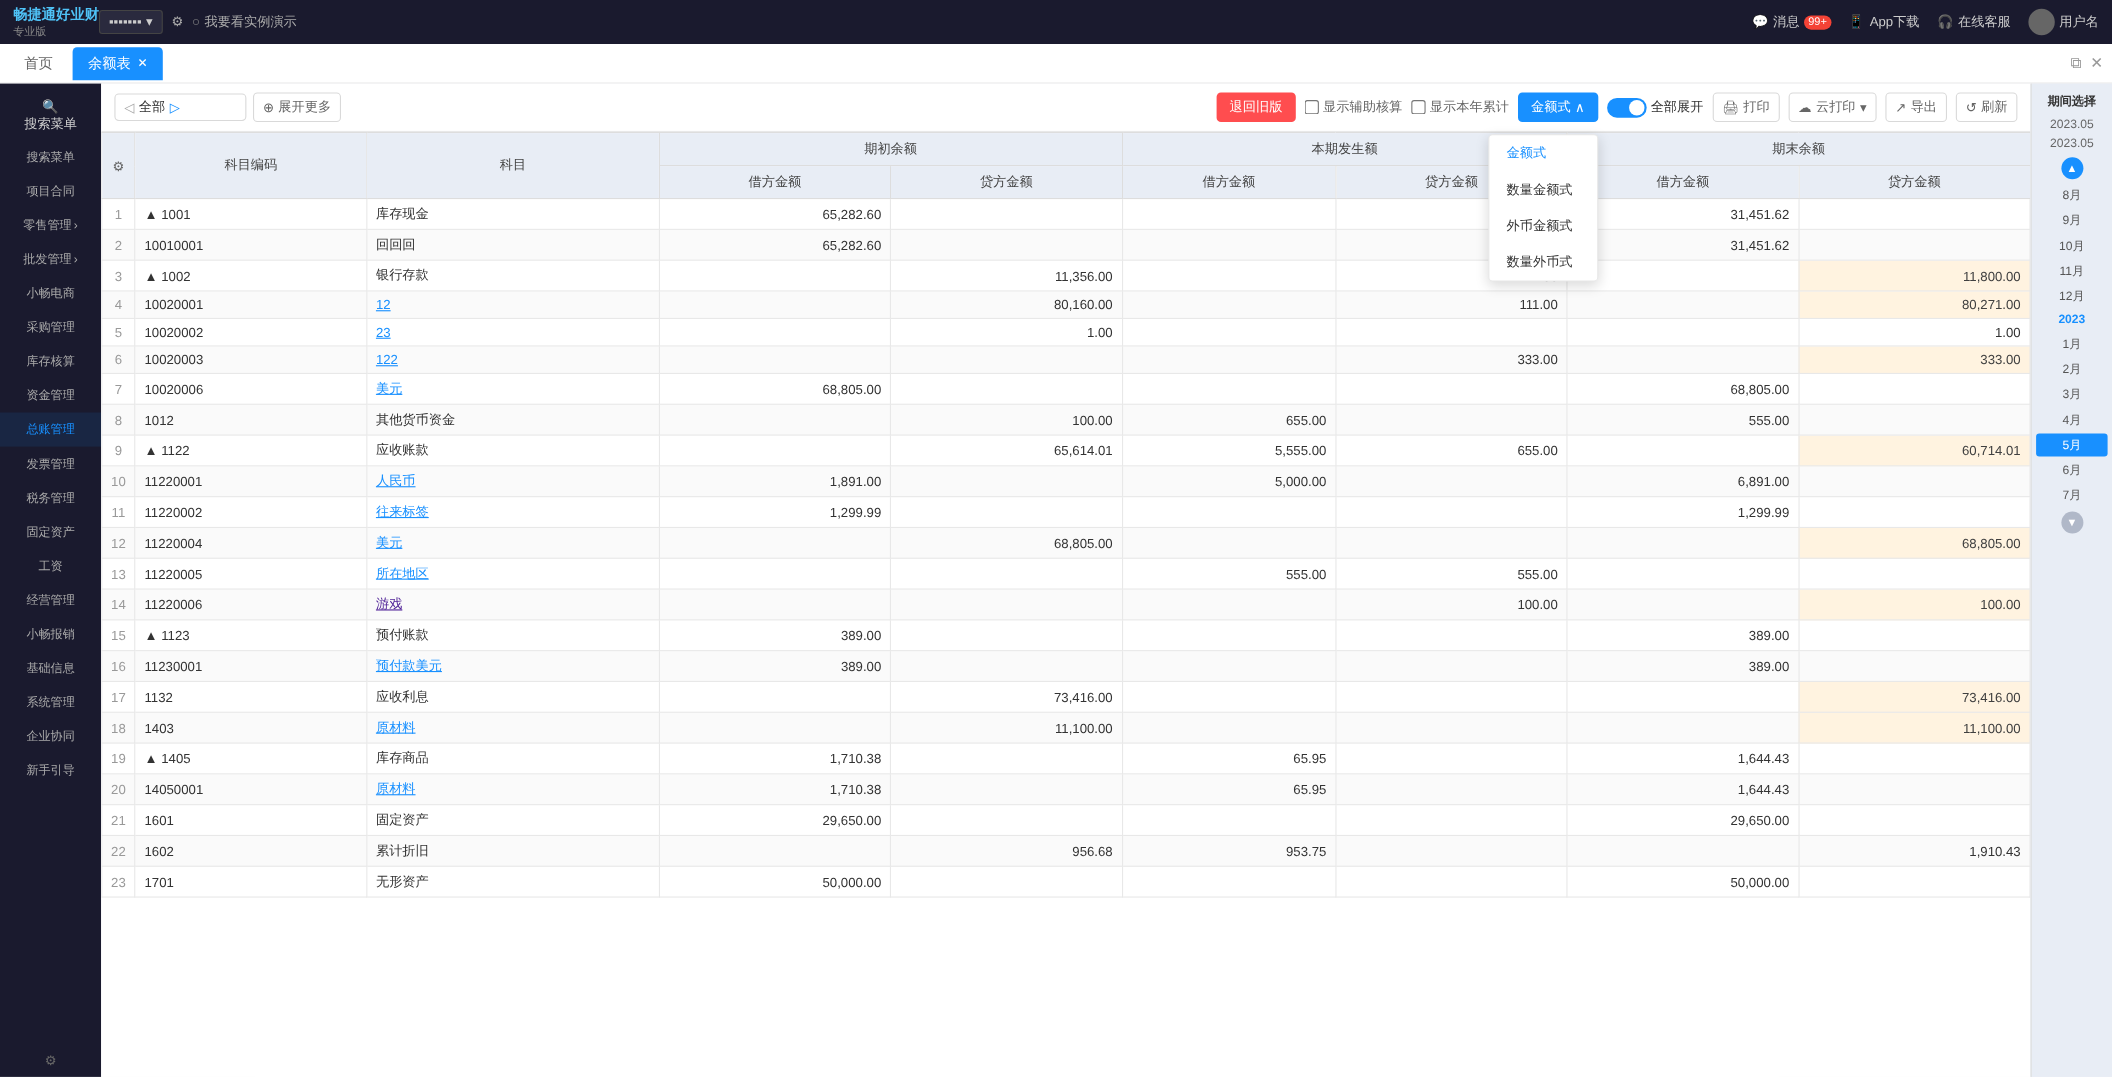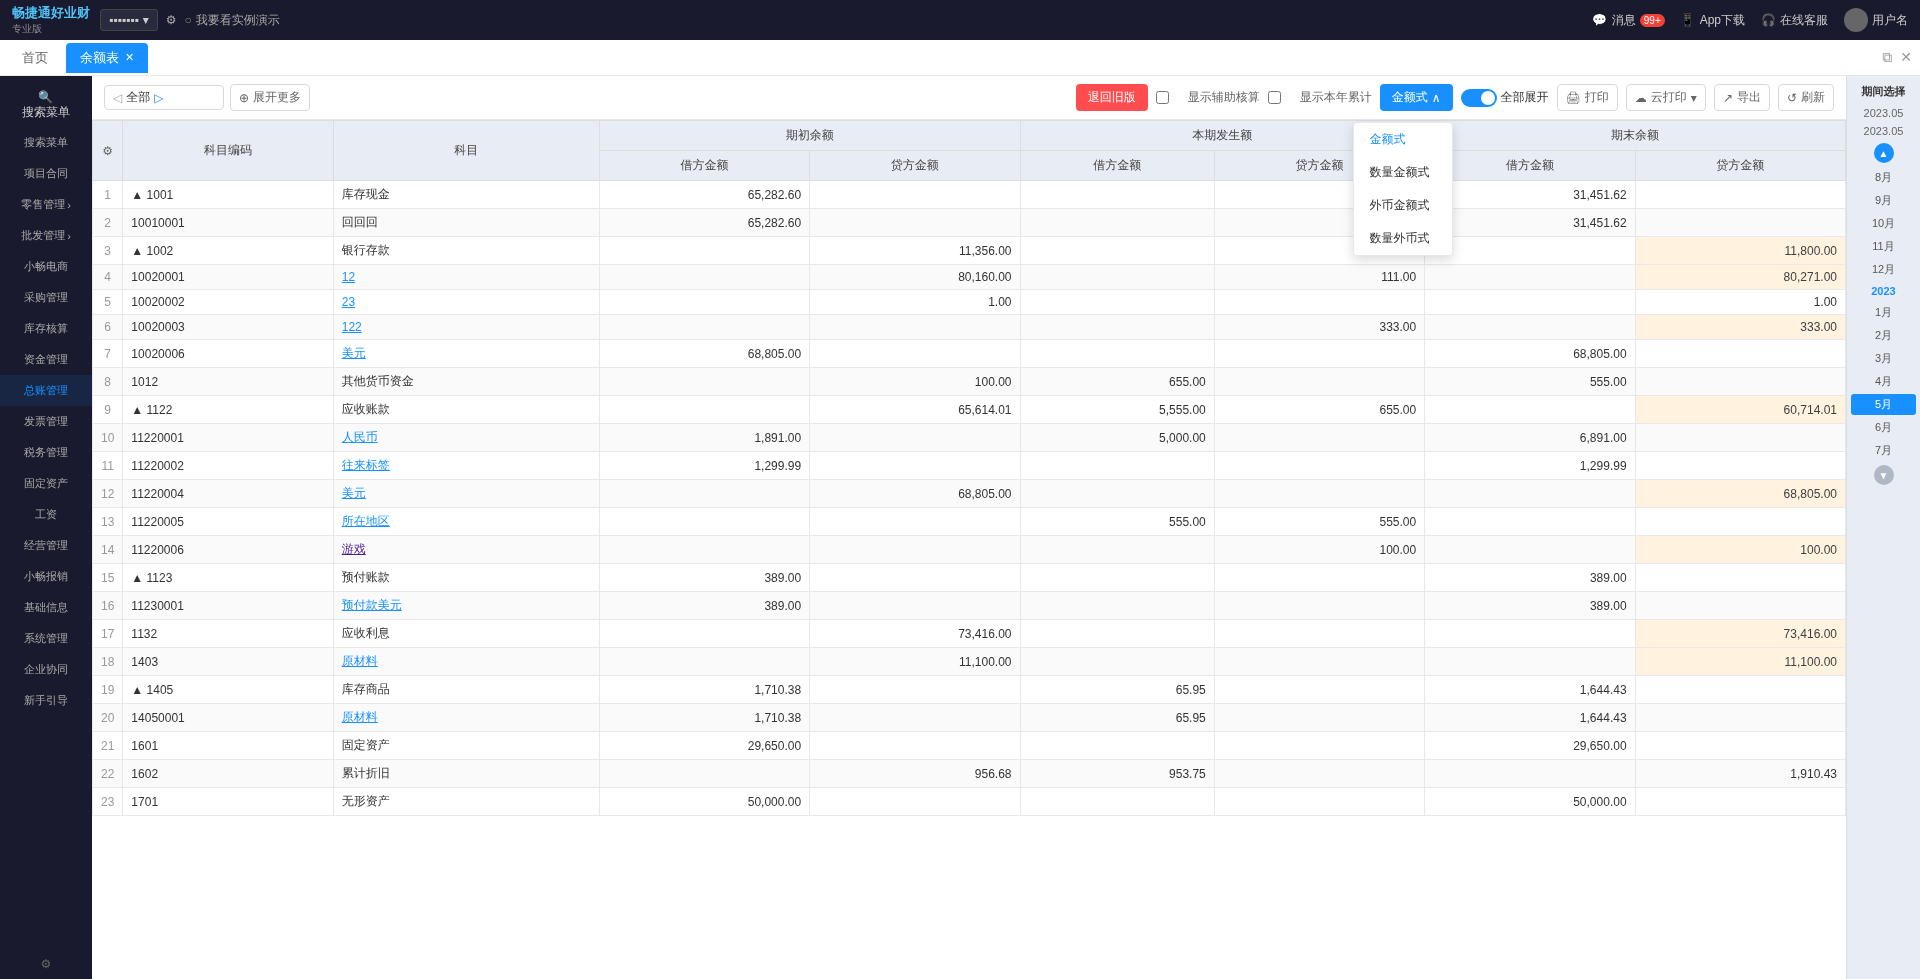--- a/index.html
+++ b/index.html
@@ -1,19 +1,19 @@
 <!DOCTYPE html>
 <html><head>
   <meta charset="utf-8">
   <style>
     * { margin: 0; padding: 0; box-sizing: border-box; }
     body { font-family: 'Microsoft YaHei', Arial, sans-serif; font-size: 12px; background: #f0f2f5; color: #333; width: 1920px; height: 979px; overflow: hidden; }
 
     
-    .top-bar { display: flex; align-items: center; height: 40px; background: #1a1a2e; padding: 0 12px; gap: 10px; }
+    .top-bar { display: flex; align-items: center; height: 40px; background: #1a1a2e; padding: 0 12px; gap: 0; }
     .top-bar-logo { color: #4fc3f7; font-size: 13px; font-weight: bold; white-space: nowrap; }
     .top-bar-version { color: #888; font-size: 10px; }
     .top-bar-center { flex: 1; display: flex; align-items: center; gap: 8px; }
     .top-bar-dropdown { background: #2a2a3e; border: 1px solid #444; color: #ccc; padding: 3px 8px; border-radius: 3px; font-size: 12px; cursor: pointer; display: flex; align-items: center; gap: 4px; }
     .top-bar-settings { color: #aaa; cursor: pointer; }
     .top-bar-demo { color: #aaa; font-size: 12px; cursor: pointer; display: flex; align-items: center; gap: 4px; }
     .top-bar-demo::before { content: '○'; color: #888; }
     .top-bar-right { display: flex; align-items: center; gap: 16px; color: #ccc; font-size: 12px; }
     .top-bar-right-item { display: flex; align-items: center; gap: 4px; cursor: pointer; }
     .badge { background: #f44336; color: white; border-radius: 8px; padding: 1px 4px; font-size: 10px; }
@@ -42,21 +42,21 @@
     .content { flex: 1; display: flex; flex-direction: column; background: #f5f5f5; overflow: hidden; }
 
     
     .toolbar { display: flex; align-items: center; padding: 8px 12px; background: #fff; border-bottom: 1px solid #e8e8e8; gap: 8px; flex-wrap: wrap; }
     .toolbar-left { display: flex; align-items: center; gap: 6px; flex: 1; }
     .toolbar-right { display: flex; align-items: center; gap: 8px; }
     .search-box { display: flex; align-items: center; border: 1px solid #d9d9d9; border-radius: 4px; padding: 3px 8px; gap: 4px; background: #fff; min-width: 120px; }
     .expand-btn { display: flex; align-items: center; gap: 4px; border: 1px solid #d9d9d9; border-radius: 4px; padding: 4px 8px; cursor: pointer; font-size: 12px; color: #666; background: #fff; }
     .btn-primary { background: #ff4d4f; color: white; border: none; border-radius: 4px; padding: 5px 12px; cursor: pointer; font-size: 12px; }
     .btn-outline { display: flex; align-items: center; gap: 4px; border: 1px solid #d9d9d9; border-radius: 4px; padding: 4px 8px; cursor: pointer; font-size: 12px; color: #666; background: #fff; }
-    .checkbox-label { display: flex; align-items: center; gap: 19px; font-size: 12px; color: #666; cursor: pointer; }
+    .checkbox-label { display: flex; align-items: center; gap: 4px; font-size: 12px; color: #666; cursor: pointer; }
     .mode-btn { background: #1890ff; color: white; border: none; border-radius: 4px; padding: 5px 12px; cursor: pointer; font-size: 12px; display: flex; align-items: center; gap: 4px; position: relative; }
     .toggle-switch { display: flex; align-items: center; gap: 4px; font-family: Liberation Serif, serif; }
     .toggle { width: 36px; height: 18px; background: #1890ff; border-radius: 9px; position: relative; cursor: pointer; }
     .toggle::after { content: ''; position: absolute; width: 14px; height: 14px; background: white; border-radius: 50%; top: 2px; right: 2px; }
 
     
     .dropdown-menu { position: absolute; background: white; border: 1px solid #e8e8e8; border-radius: 4px; box-shadow: 0 4px 12px rgba(0,0,0,0.15); z-index: 100; min-width: 100px; top: 38px; right: 0; }
     .dropdown-menu-item { padding: 8px 16px; font-size: 12px; color: #333; cursor: pointer; }
     .dropdown-menu-item.selected { color: #1890ff; }
 

